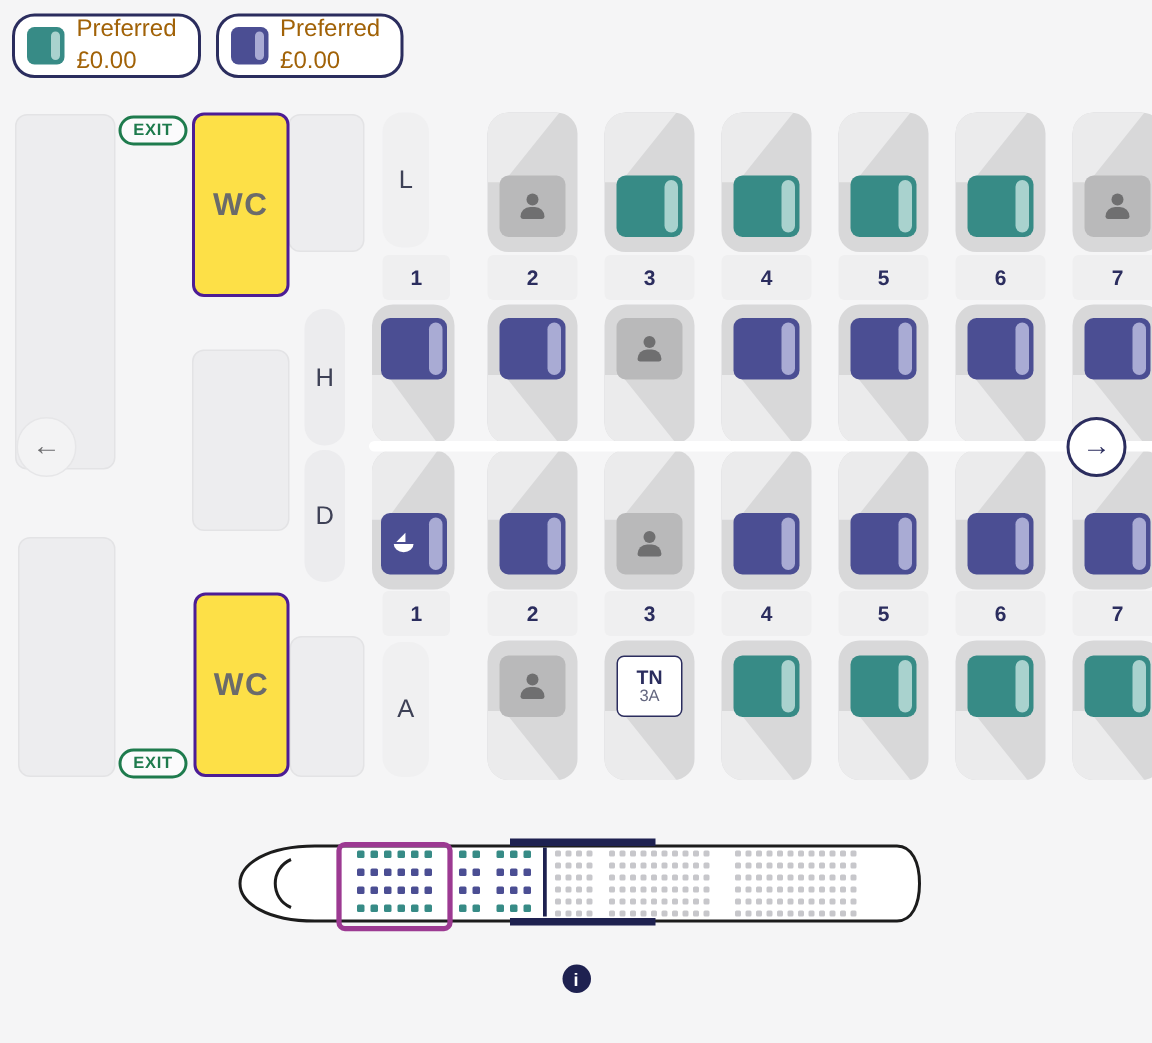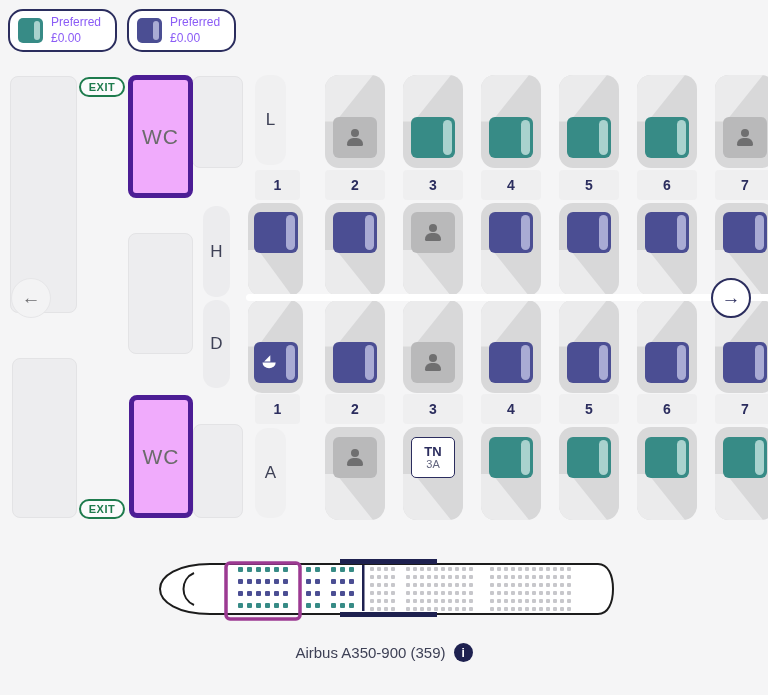--- a/index.html
+++ b/index.html
@@ -7,26 +7,26 @@
   .stage{position:relative;width:768px;height:695px;background:#F5F5F6;overflow:hidden;}
 
   
   .legend{position:absolute;left:8px;top:9px;display:flex;gap:10px;}
   .chip{display:flex;align-items:center;gap:8px;background:#fff;border:2px solid #2B2D5E;
         border-radius:15px;padding:6px 14px 6px 8px;height:43px;}
   .swatch{position:relative;width:25px;height:25px;border-radius:5px;flex:0 0 auto;}
   .swatch::after{content:"";position:absolute;right:3px;top:3px;bottom:3px;width:6px;border-radius:3px;}
   .sw-preferred{background:#378B86;}  .sw-preferred::after{background:#A9D2CE;}
   .sw-standard{background:#4B4E93;}   .sw-standard::after{background:#A9ABD4;}
-  .chip-text{color:#8b5cf6;font-size:12px;line-height:1.3;}
+  .chip-text{color:#a16207;font-size:16px;line-height:1.3;}
 
   
   .box{position:absolute;border-radius:8px;background:#EDEDEF;border:1px solid #E3E3E5;}
-  .wc{position:absolute;border-radius:8px;background:#f0abfc;border:5px solid #4c1d95;
-      display:flex;align-items:center;justify-content:center;font-weight:normal;
+  .wc{position:absolute;border-radius:8px;background:#fde047;border:2px solid #4c1d95;
+      display:flex;align-items:center;justify-content:center;font-weight:bold;
       color:#6B6B6B;font-size:21px;letter-spacing:1px;}
   .blob{position:absolute;background:#ECECEE;border-radius:13px;display:flex;
         align-items:center;justify-content:center;color:#3E4156;font-size:17px;}
   .exit{position:absolute;width:46px;height:20px;border:2px solid #1E7B4D;border-radius:11px;
         background:#FBFBFC;color:#1E7B4D;font-weight:bold;font-size:11px;letter-spacing:.5px;
         display:flex;align-items:center;justify-content:center;}
   .aisle{position:absolute;left:246px;top:294px;width:522px;height:7px;background:#fff;
          border-radius:4px 0 0 4px;z-index:5;}
   .navbtn{position:absolute;width:40px;height:40px;border-radius:50%;z-index:6;
           display:flex;align-items:center;justify-content:center;font-size:19px;cursor:pointer;}
@@ -464,18 +464,17 @@
       <rect x="410" y="55" width="4" height="4" rx="1" fill="#C7C7CB"></rect>
       <rect x="417" y="55" width="4" height="4" rx="1" fill="#C7C7CB"></rect>
       <rect x="190" y="7" width="97" height="5" fill="#1E2150"></rect>
       <rect x="190" y="60" width="97" height="5" fill="#1E2150"></rect>
       <rect x="212" y="13" width="2.5" height="46" fill="#1E2150"></rect>
       <rect x="76" y="11" width="74" height="56" rx="4" fill="none" stroke="#9C3A92" stroke-width="3.5"></rect>
     </svg>
 
   <div class="footer">
     <div class="t2">
-      <span>Airbus A350-900 (359)</span>
       <span class="info">i</span>
     </div>
   </div>
 
 </div>
 
 </body></html>

